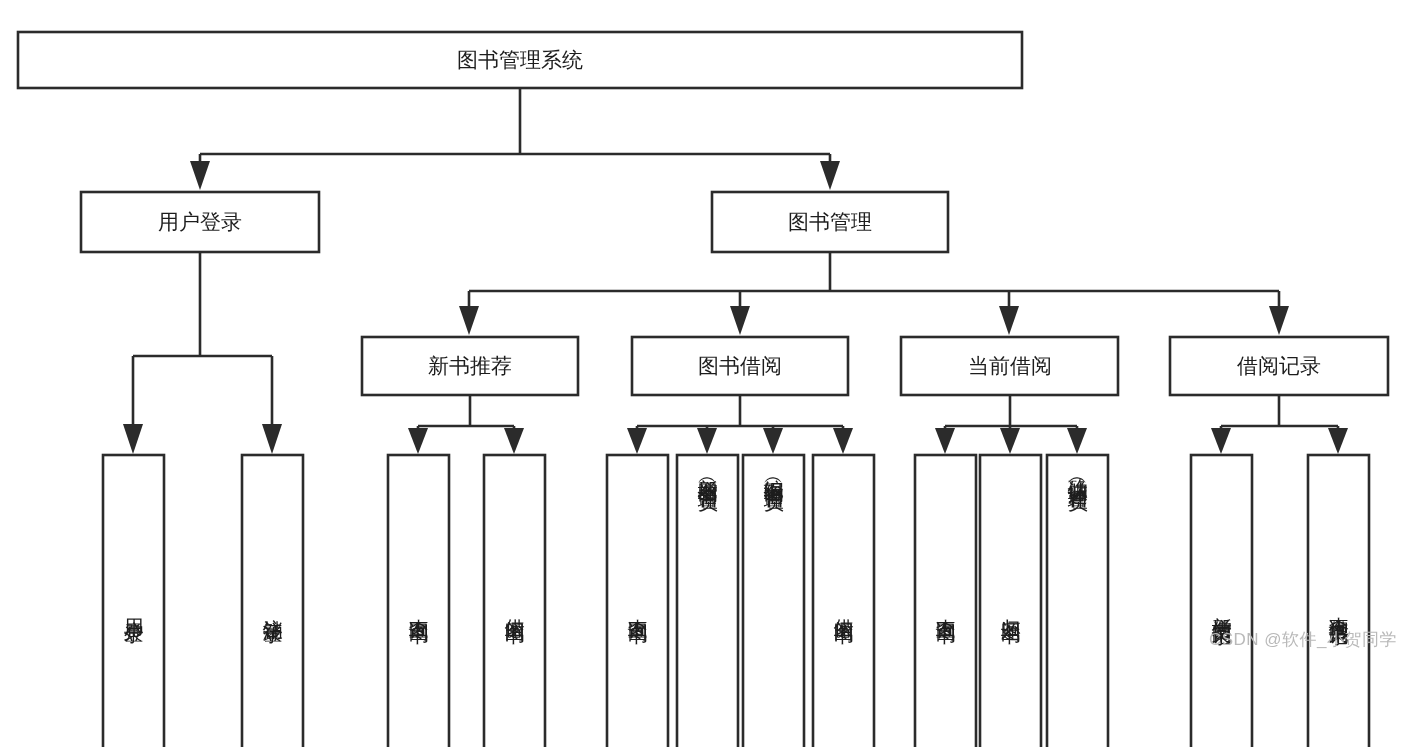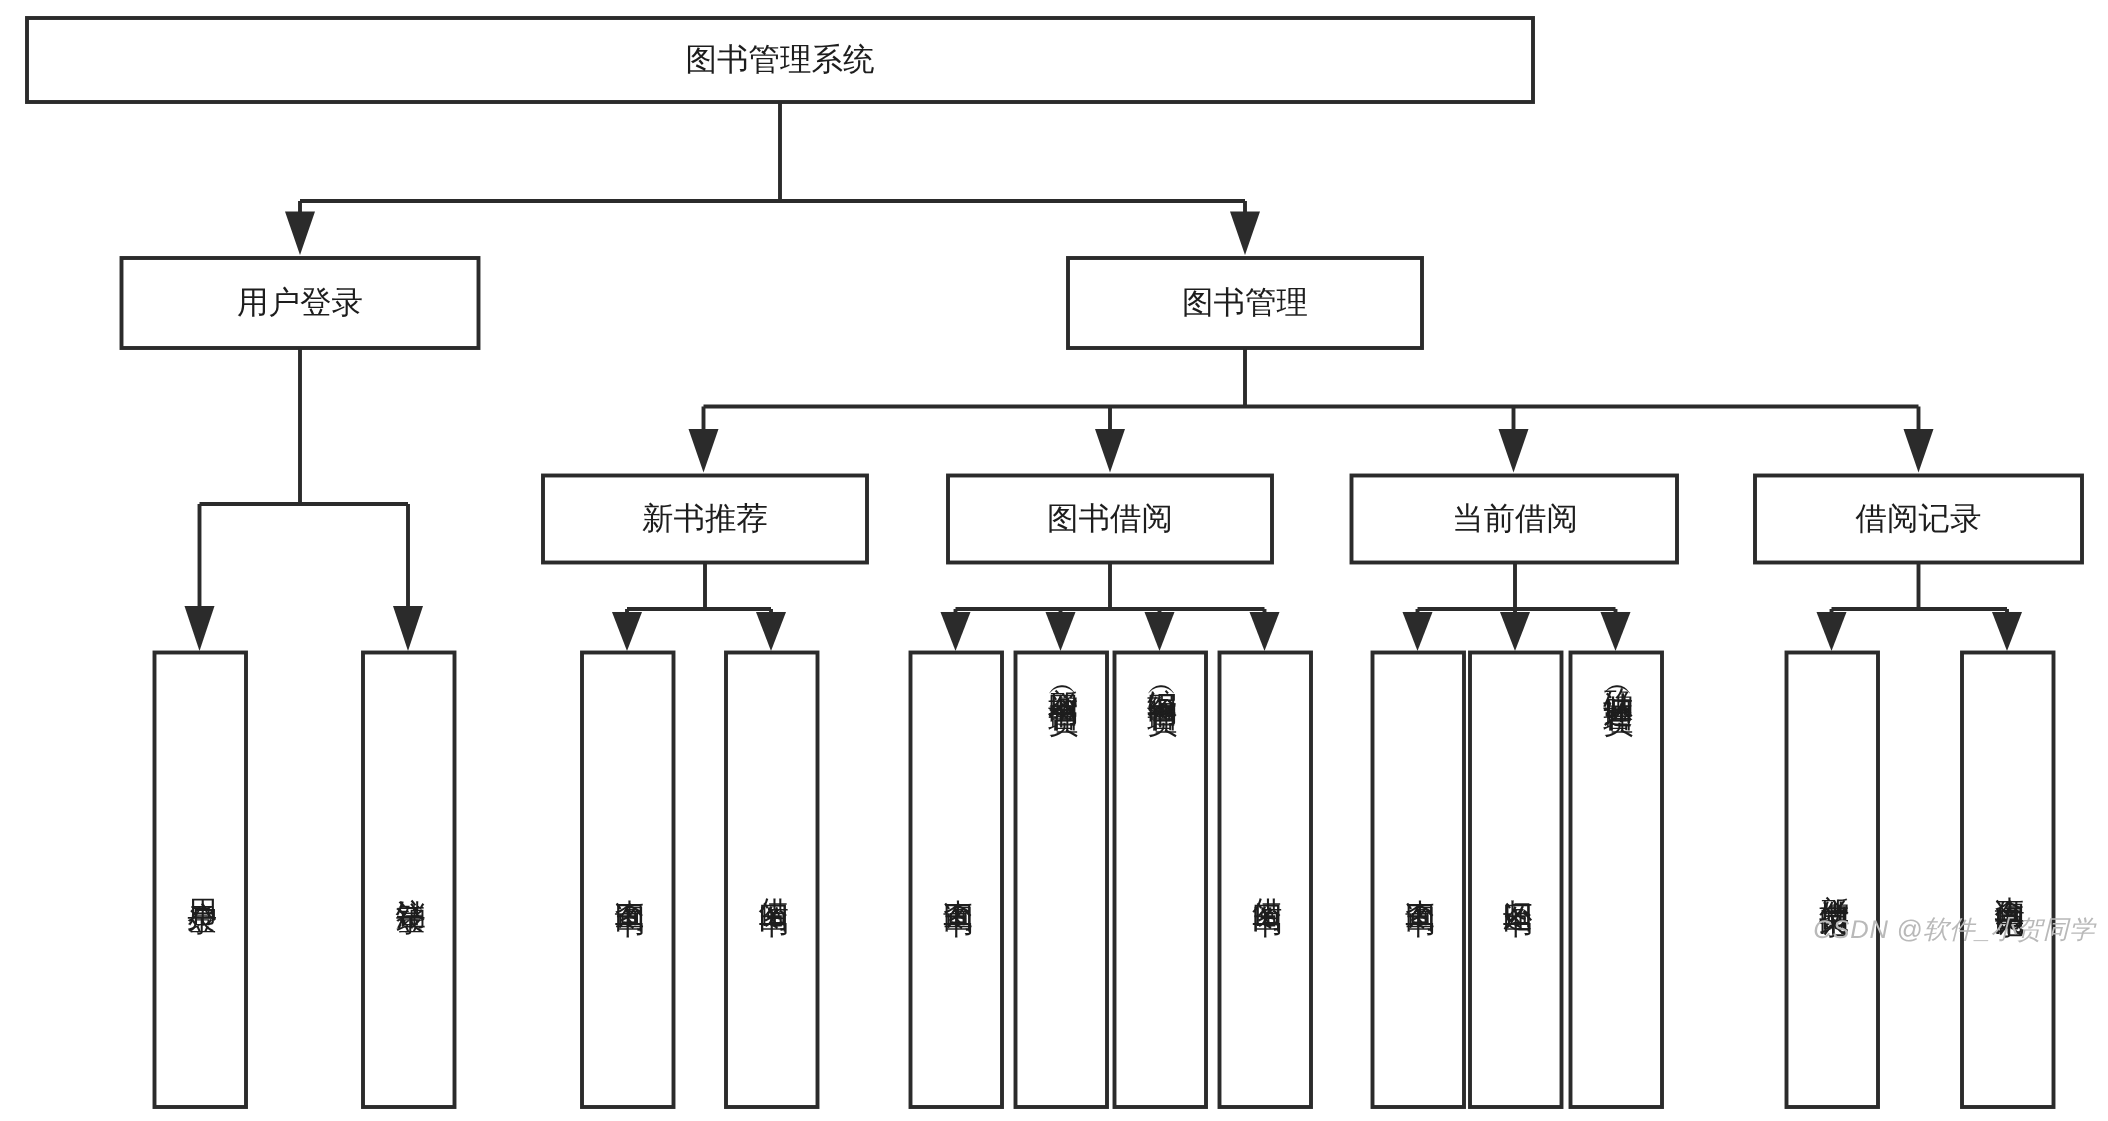--- a/index.html
+++ b/index.html
@@ -11,20 +11,21 @@
     width: 1405px;
     height: 747px;
     font-family: "Liberation Sans", "DejaVu Sans", sans-serif;
     overflow: hidden;
     position: relative;
   }
   #diagram-root {
     position: relative;
     width: 1405px;
     height: 635px;
+    margin-top: 20px;
   }
   svg.diagram-canvas {
     position: absolute;
     top: 0;
     left: 0;
     width: 1405px;
     height: 747px;
   }
   .node-box {
     fill: #ffffff;
@@ -67,21 +68,20 @@
   }
   .watermark {
     position: absolute;
     right: 8px;
     bottom: 4px;
     font-family: "Liberation Sans", "DejaVu Sans", sans-serif;
     font-size: 17px;
     color: #b9b9b9;
     letter-spacing: 0.5px;
     white-space: nowrap;
-    font-style: italic;
   }
 </style>
 </head>
 <body>
 
 <div id="diagram-root">
 
   <svg class="diagram-canvas" viewBox="0 0 1405 747">
 
     <g>

